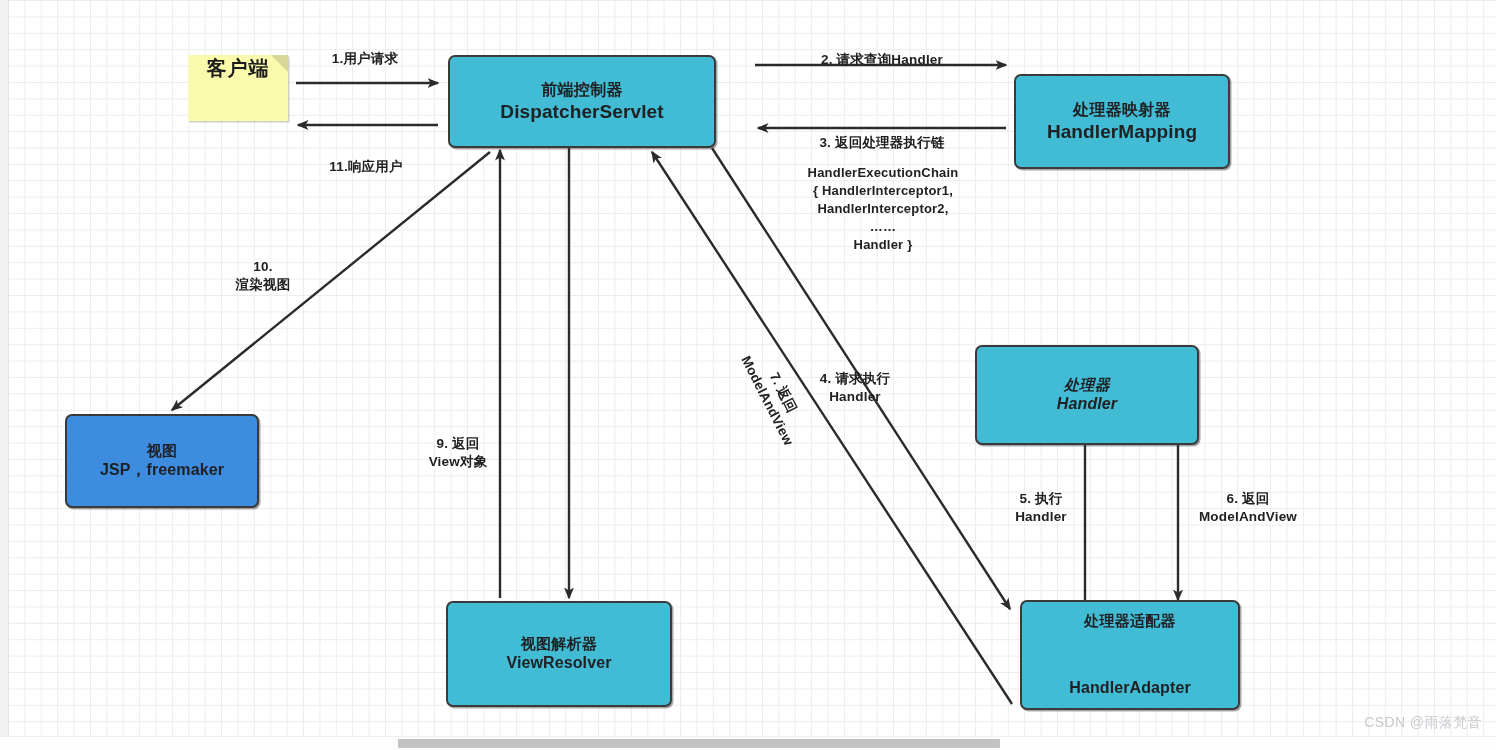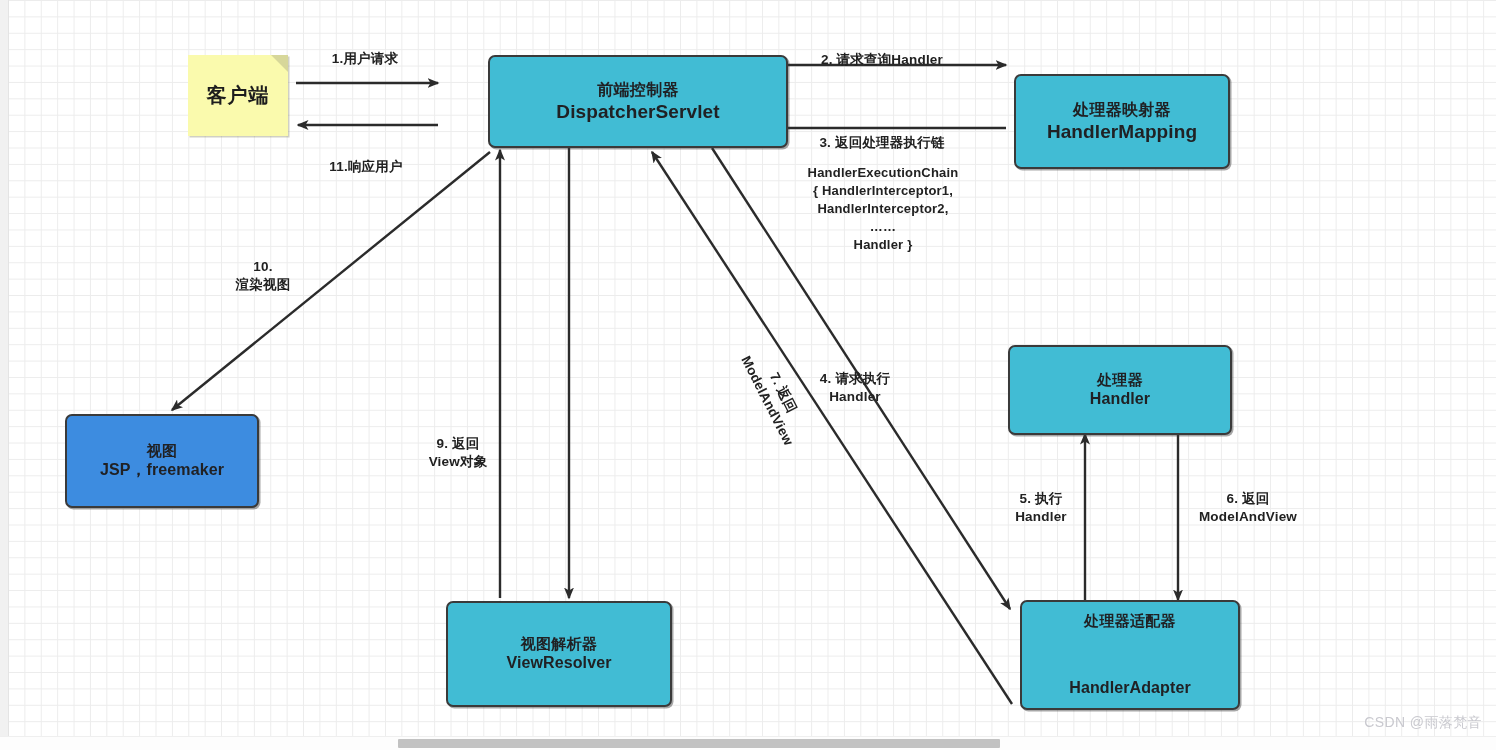--- a/index.html
+++ b/index.html
@@ -61,25 +61,24 @@
   }
   .node.teal { background: #41bcd4; }
   .node.blue { background: #3d8ce0; }
   .node.big .cn { font-size: 16px; }
   .node.big .en { font-size: 19px; }
 
   
   #note {
     position: absolute;
     left: 188px; top: 55px;
-    width: 100px; height: 81px;
+    width: 100px; height: 66px;
     background: #fafaad;
     color: #1d1d1d;
     display: flex;
-    align-items: center;
     justify-content: center;
     font-size: 20px;
     font-weight: 700;
     letter-spacing: 1px;
     box-shadow: 1.5px 1.5px 0 rgba(120,120,90,0.35);
   }
   #note .fold {
     position: absolute;
     right: 0; top: 0;
     width: 0; height: 0;
@@ -171,31 +170,31 @@
 
       <line x1="490" y1="152" x2="172" y2="410" marker-end="url(#ah)"></line>
     </g>
   </svg>
 
   <div id="note">
     <span class="fold"></span>
     <span>客户端</span>
   </div>
 
-  <div class="node teal big" style="left:448px;top:55px;width:300px;height:93px;margin-left:40px;">
+  <div class="node teal big" style="left:448px;top:55px;width:268px;height:93px;">
     <div class="cn">前端控制器</div>
     <div class="en">DispatcherServlet</div>
   </div>
 
   <div class="node teal big" style="left:1014px;top:74px;width:216px;height:95px;">
     <div class="cn">处理器映射器</div>
     <div class="en">HandlerMapping</div>
   </div>
 
-  <div class="node teal" style="left:1008px;top:345px;width:224px;height:90px;">
+  <div class="node teal" style="left:975px;top:345px;width:224px;height:100px;font-style:italic;">
     <div class="cn">处理器</div>
     <div class="en">Handler</div>
   </div>
 
   <div class="node teal" style="left:1020px;top:600px;width:220px;height:110px;gap:48px;">
     <div class="cn">处理器适配器</div>
     <div class="en">HandlerAdapter</div>
   </div>
 
   <div class="node teal" style="left:446px;top:601px;width:226px;height:106px;">

